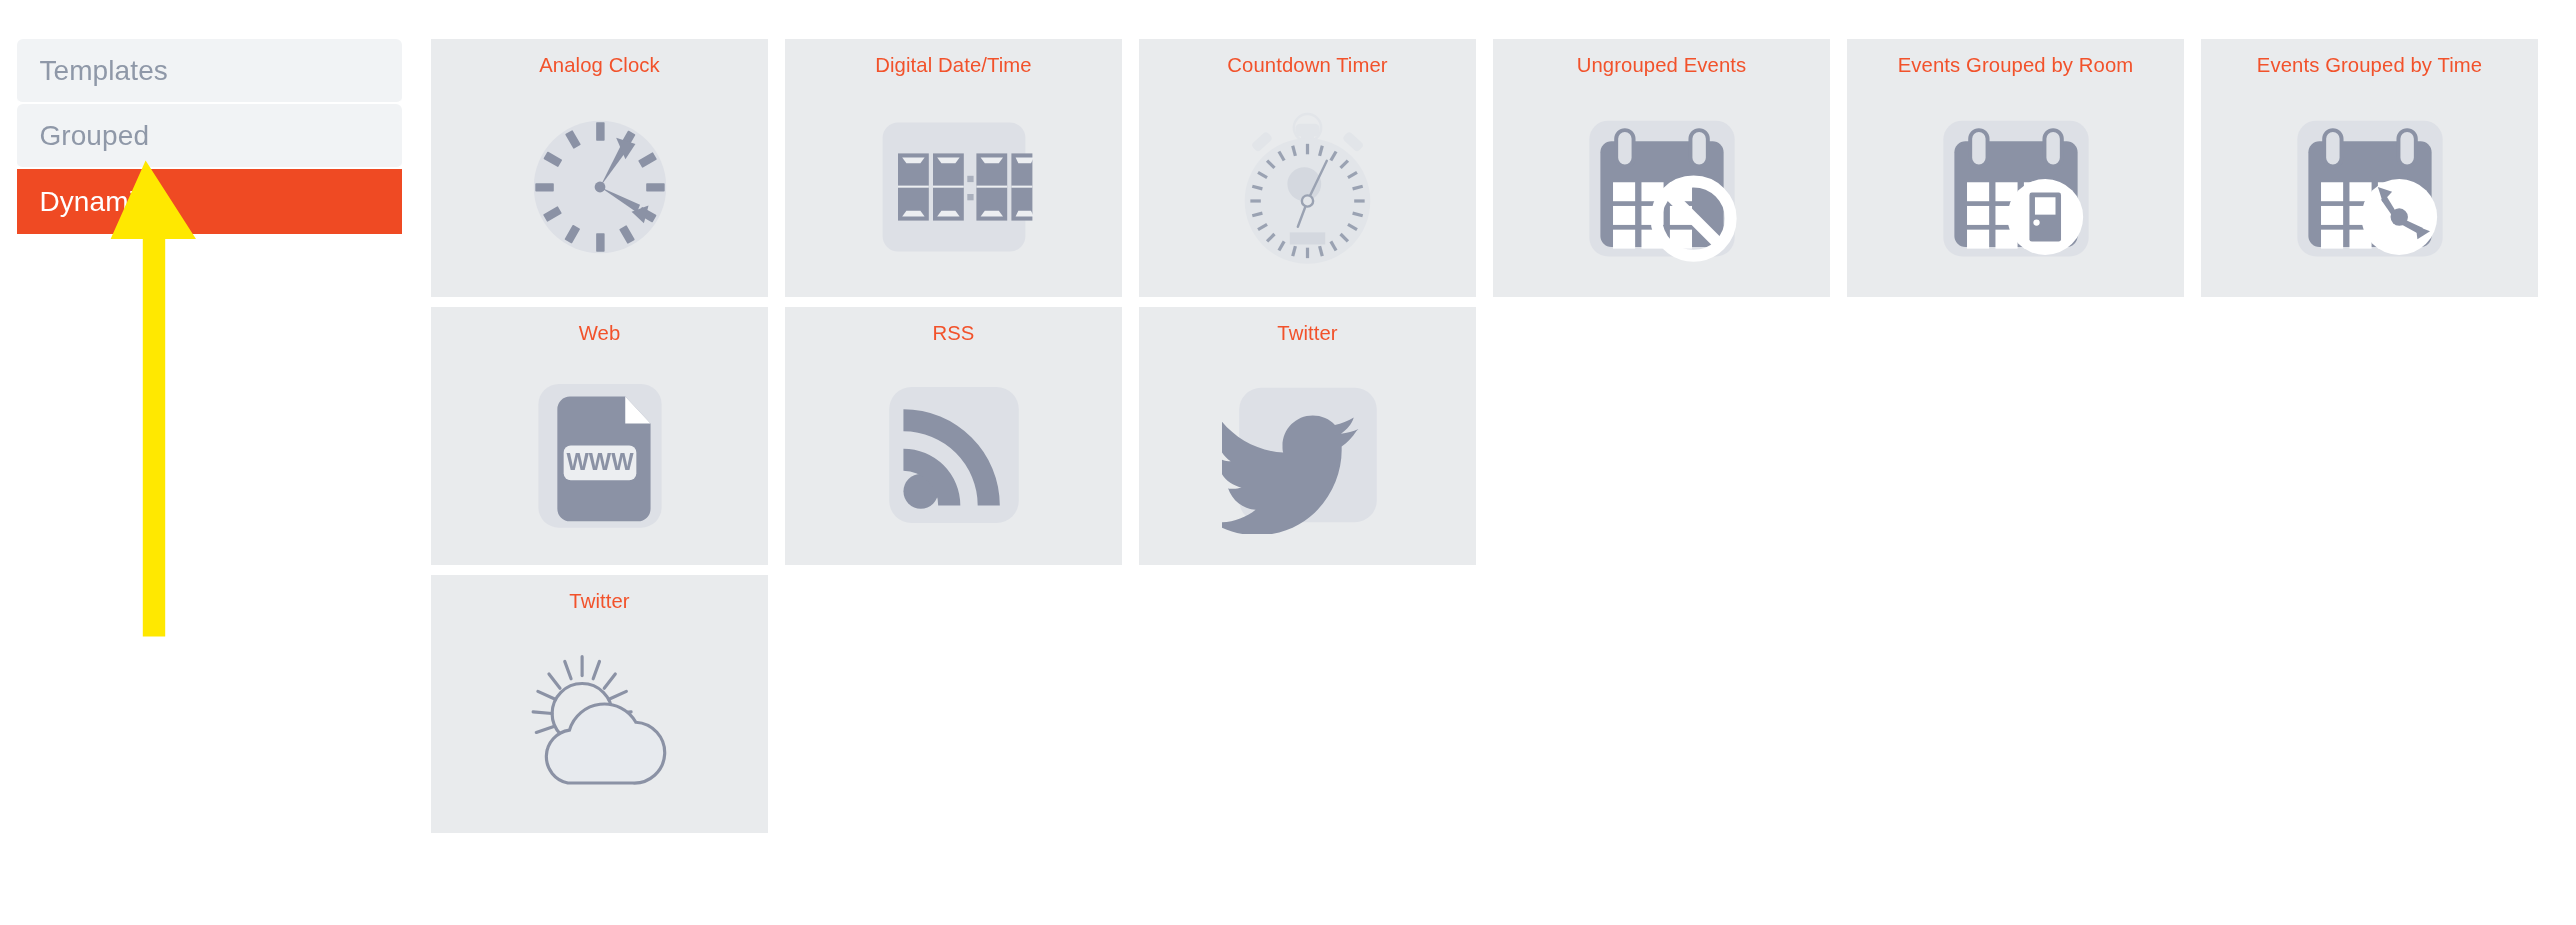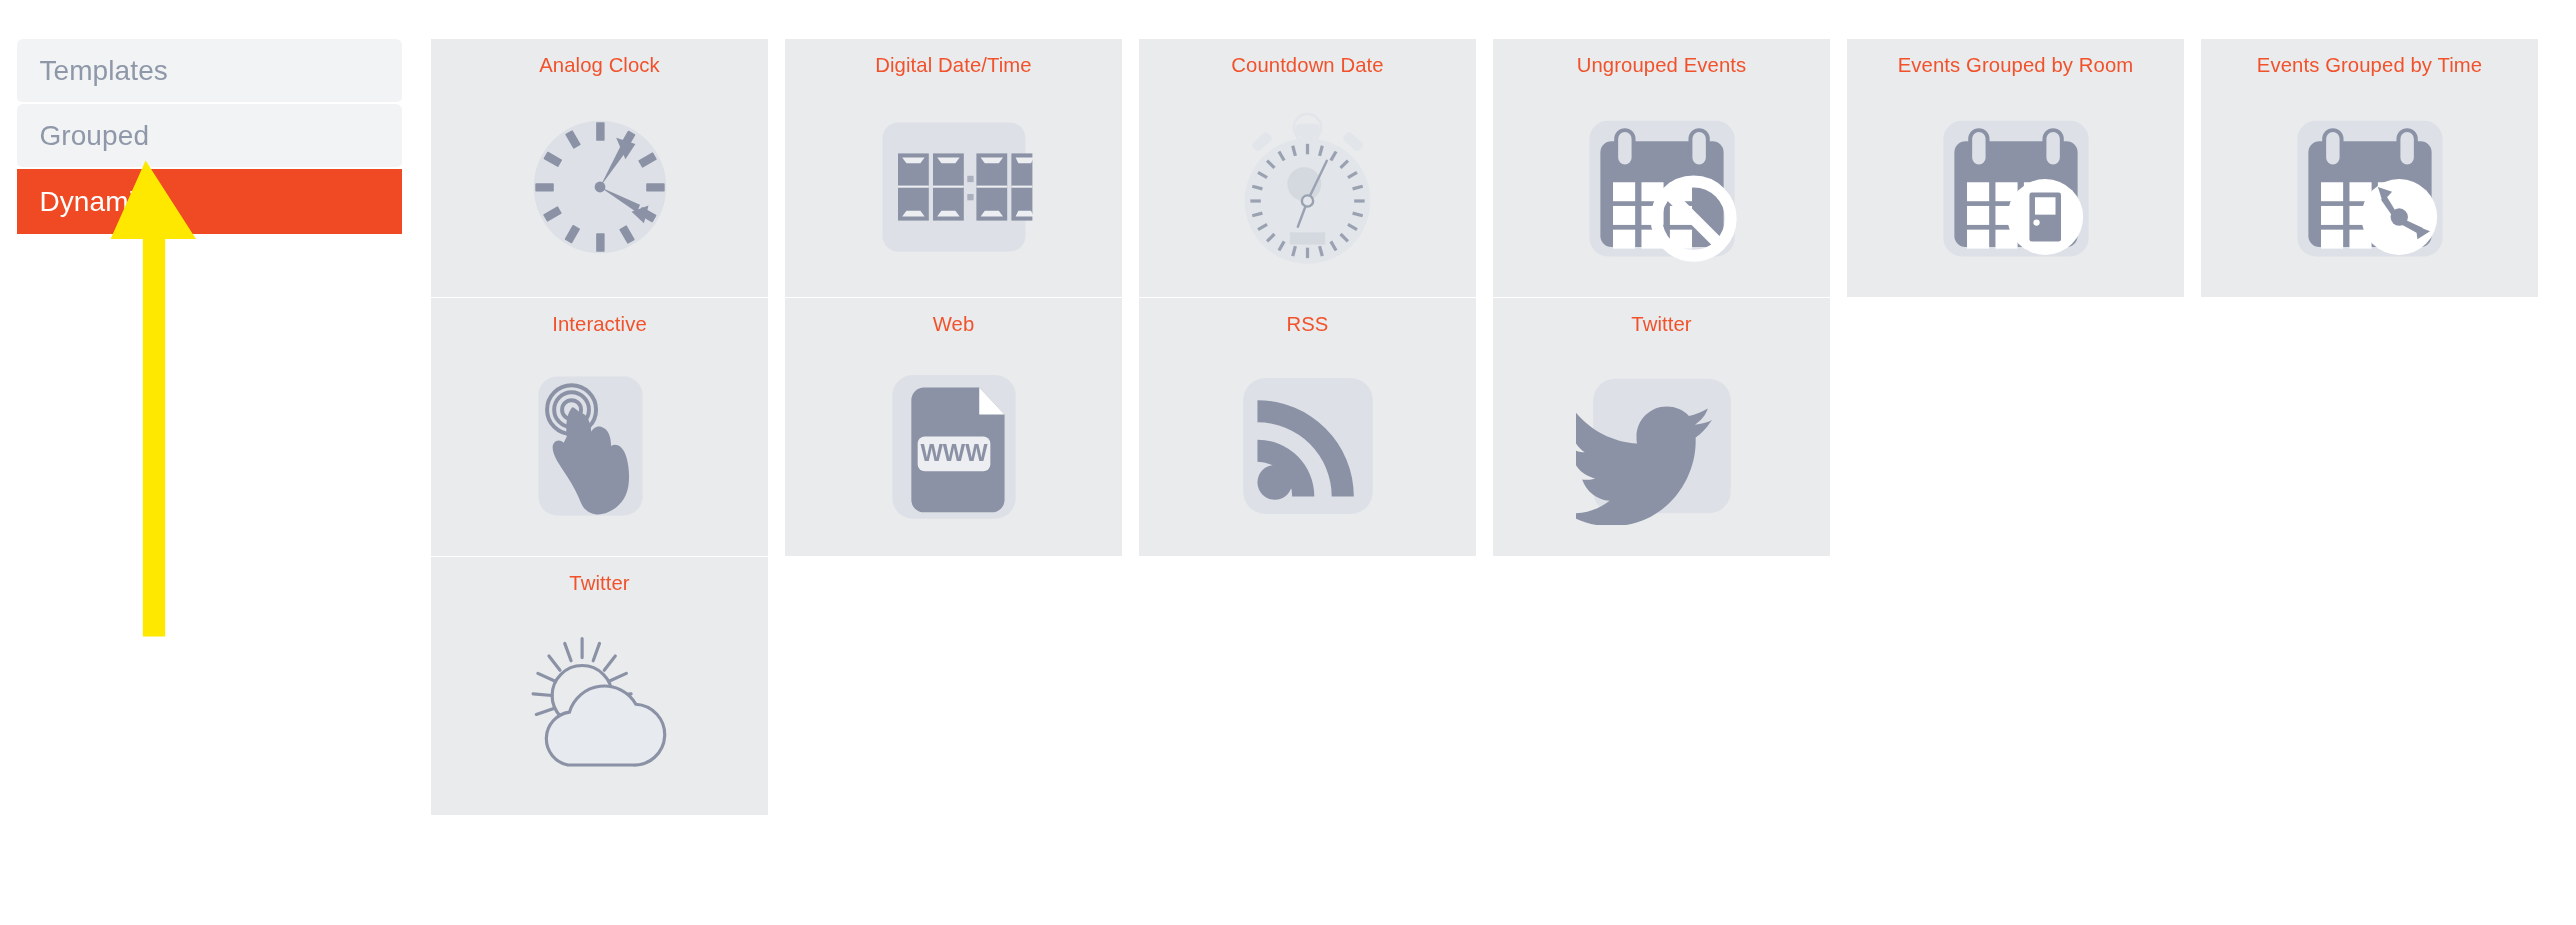--- a/index.html
+++ b/index.html
@@ -56,21 +56,21 @@
   
   #grid {
     position: absolute;
     left: 431px;
     top: 39px;
     width: 2134px;
   }
   .grid-row {
     display: flex;
     gap: 17px;
-    margin-bottom: 1px;
+    margin-bottom: 10px;
   }
   .card {
     position: relative;
     width: 337px;
     height: 258px;
     background: #e9ebed;
     box-sizing: border-box;
     display: flex;
     flex-direction: column;
     align-items: center;
@@ -181,21 +181,21 @@
           </g>
           <g fill="#aab0bd">
             <rect x="139" y="94" width="9" height="9"></rect>
             <rect x="139" y="120" width="9" height="9"></rect>
           </g>
         </svg>
       </div>
     </div>
 
     <div class="card">
-      <div class="card-label">Countdown Date</div>
+      <div class="card-label">Countdown Timer</div>
       <div class="card-icon">
         <svg width="161" height="161" viewBox="0 0 200 200">
           <circle cx="100" cy="27" r="17" fill="none" stroke="#e2e5e9" stroke-width="3"></circle>
           <rect x="85" y="22" width="30" height="16" rx="6" fill="#e2e5e9"></rect>
           <rect x="92" y="32" width="16" height="22" fill="#e2e5e9"></rect>
           <rect x="30" y="38" width="26" height="13" rx="5" fill="#e2e5e9" transform="rotate(-42 43 44)"></rect>
           <rect x="144" y="38" width="26" height="13" rx="5" fill="#e2e5e9" transform="rotate(42 157 44)"></rect>
           <circle cx="100" cy="118" r="78" fill="#e2e5e9"></circle>
           <g stroke="#9aa2b2" stroke-width="4" stroke-linecap="butt">
             <line x1="100" y1="47" x2="100" y2="60"></line>
@@ -313,38 +313,20 @@
             <polygon points="176,156 160,166 158,149"></polygon>
             <circle cx="137" cy="138" r="11"></circle>
           </g>
         </svg>
       </div>
     </div>
   </div>
 
   <div class="grid-row">
 
-    <div class="card">
-      <div class="card-label">Interactive</div>
-      <div class="card-icon">
-        <svg width="154" height="158" viewBox="0 0 180 200">
-          <rect x="12" y="12" width="132" height="176" rx="24" fill="#dde0e6"></rect>
-          <g fill="none" stroke="#8b92a5" stroke-width="5">
-            <circle cx="54" cy="54" r="12"></circle>
-            <circle cx="54" cy="54" r="22"></circle>
-            <circle cx="54" cy="54" r="31"></circle>
-          </g>
-          <path d="M54 52 C48 60 46 74 48 88 L44 96 C38 90 30 94 30 102 C30 112 40 126 48 138
-                   C56 150 62 162 66 172 C72 186 86 190 100 184 C116 177 124 164 126 150
-                   C128 136 126 120 122 110 C118 100 110 96 104 100
-                   C104 88 100 78 92 76 C86 74 81 78 79 82
-                   C78 70 74 60 66 58 C61 56 56 48 54 52 Z" fill="#8b92a5"></path>
-        </svg>
-      </div>
-    </div>
 
     <div class="card">
       <div class="card-label">Web</div>
       <div class="card-icon">
         <svg width="158" height="158" viewBox="0 0 200 200">
           <rect x="22" y="10" width="156" height="182" rx="26" fill="#dde0e6"></rect>
           <path d="M46 26 h86 l32 34 v108 a16 16 0 0 1 -16 16 h-86 a16 16 0 0 1 -16 -16 v-126 a16 16 0 0 1 16 -16 z" fill="#8b92a5"></path>
           <path d="M132 26 l32 34 h-32 z" fill="#ffffff"></path>
           <rect x="54" y="88" width="92" height="44" rx="9" fill="#eceef1"></rect>
           <text x="100" y="119" font-family="'Liberation Sans', sans-serif" font-size="30" font-weight="bold" fill="#8b92a5" text-anchor="middle">WWW</text>

